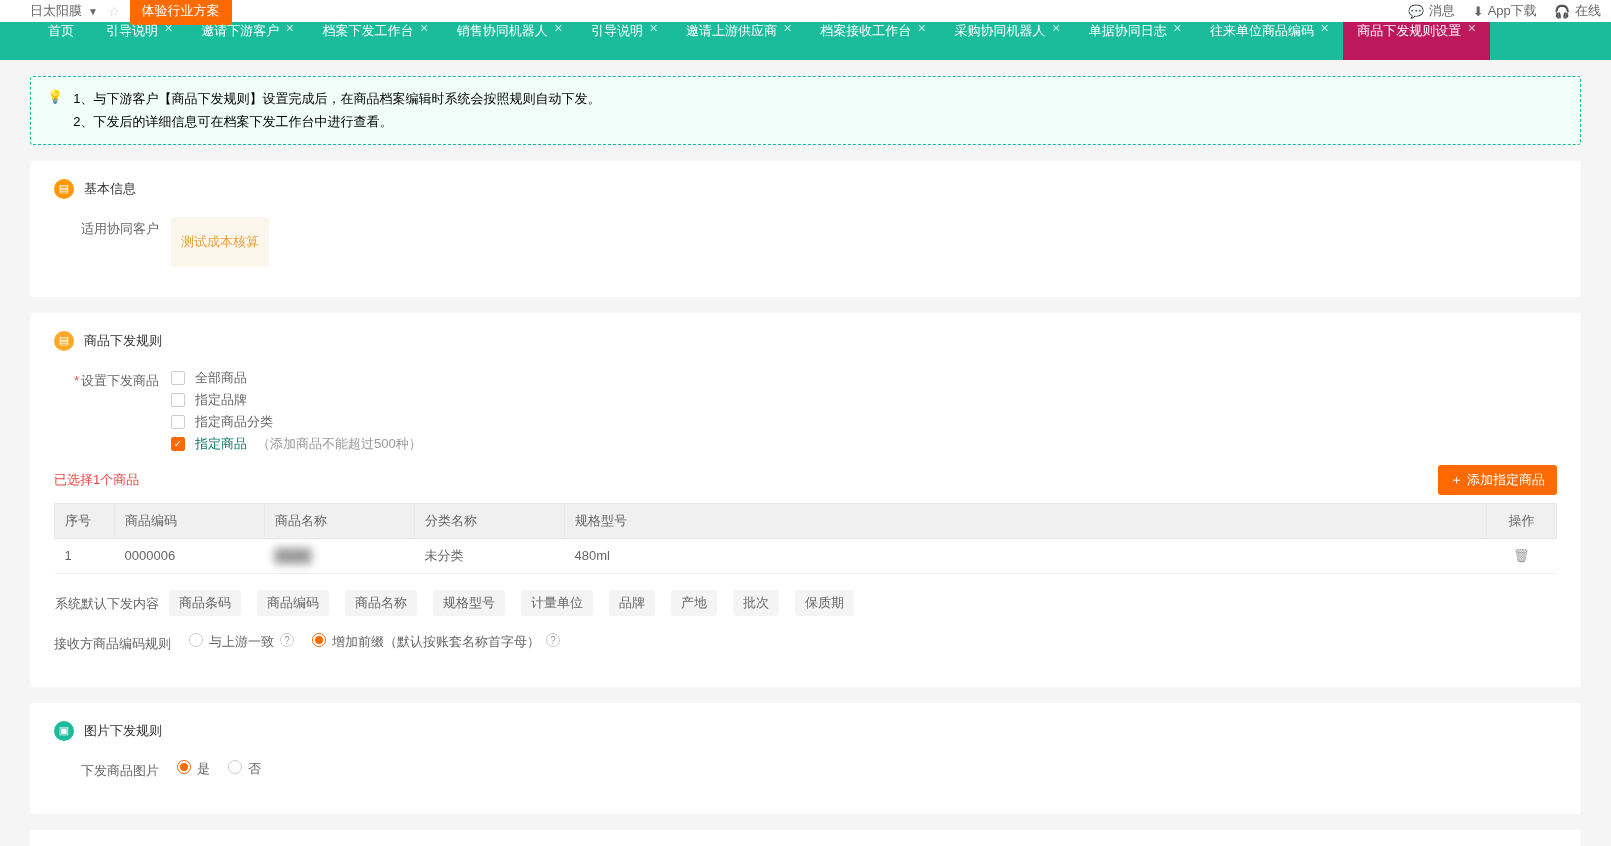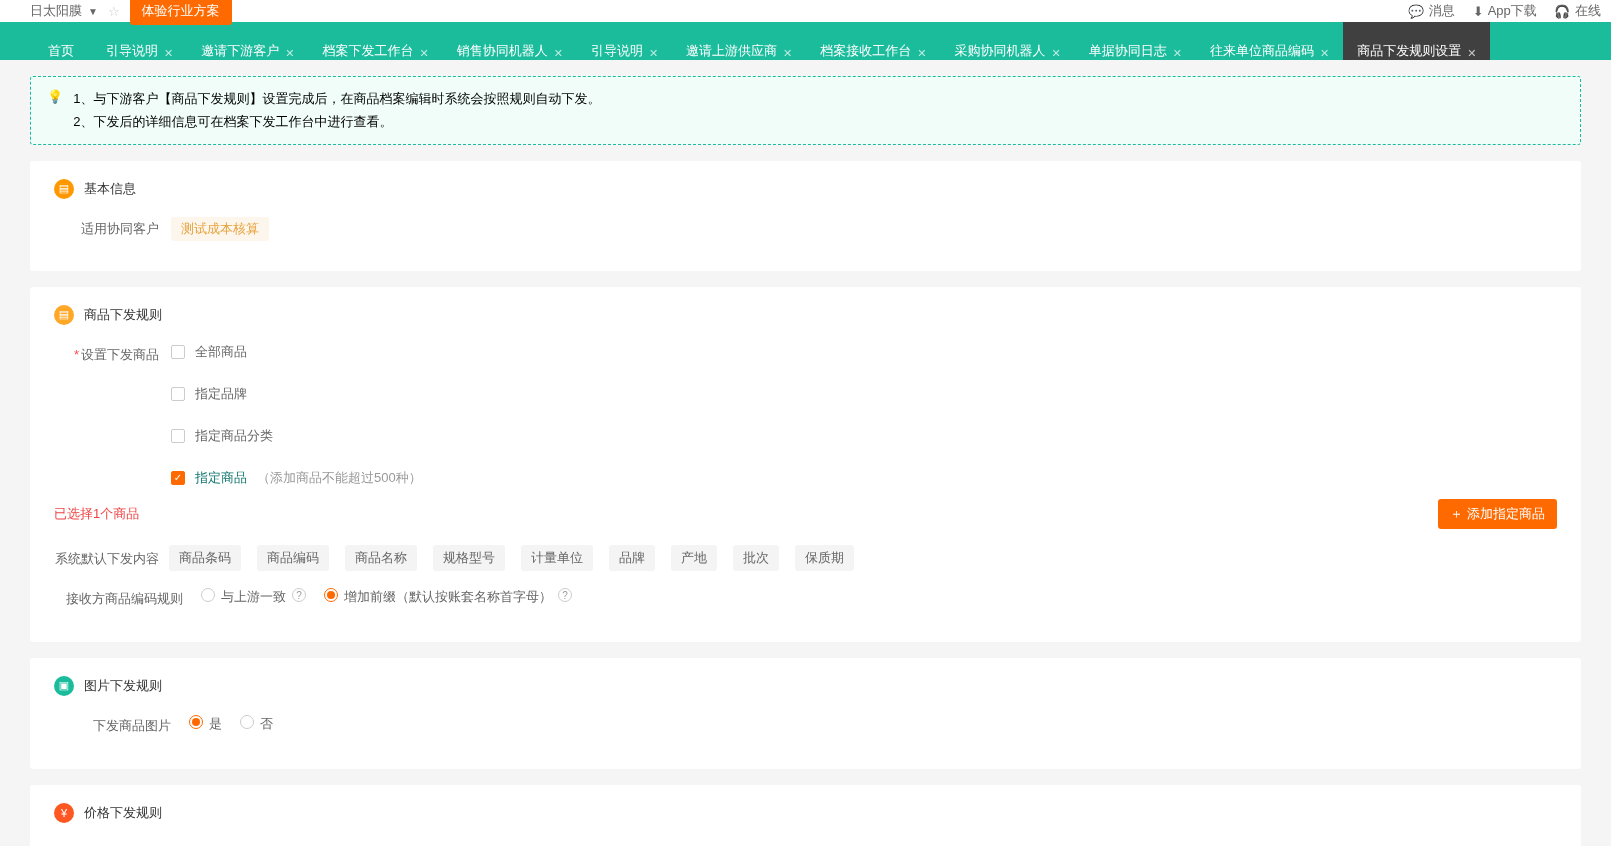--- a/index.html
+++ b/index.html
@@ -5,58 +5,58 @@
 *{margin:0;padding:0;box-sizing:border-box;font-family:"Microsoft YaHei",Arial,sans-serif;font-size:13px}
 body{background:#f5f5f5;min-height:846px}
 .top-bar{height:22px;background:#fff;display:flex;align-items:center;justify-content:space-between;padding:0 10px 0 30px}
 .top-left{display:flex;align-items:center;gap:10px}
 .company-sel{display:flex;align-items:center;gap:6px;color:#666}
 .star{color:#ccc}
 .orange-btn{background:#ff6a00;color:#fff;border:none;padding:5px 12px;border-radius:3px}
 .top-right{display:flex;align-items:center;gap:18px;color:#666}
 .top-right span{display:flex;align-items:center;gap:4px}
 .nav-tabs{background:#1abc9c;display:flex;height:38px;align-items:stretch;padding:0 0 0 30px;overflow:hidden;white-space:nowrap}
-.nav-tab{display:flex;align-items:flex-end;color:#fff;padding:0 14px;cursor:pointer;gap:6px;font-size:13px}
+.nav-tab{display:flex;align-items:flex-start;color:#fff;padding:0 14px;cursor:pointer;gap:6px;font-size:13px}
 .nav-tab.home{padding:0 18px}
-.nav-tab.active{background:#404040}
+.nav-tab.active{background:#be185d}
 .nav-tab .close{font-size:11px;opacity:.7}
 .content{padding:16px 30px}
 .info-banner{border:1px dashed #1abc9c;background:#f0fdf9;padding:10px 16px;display:flex;gap:10px;align-items:flex-start;border-radius:3px}
 .bulb{color:#f5a623;margin-top:2px}
 .info-text{color:#000000;line-height:1.8}
 .panel{background:#fff;margin-top:16px;padding:18px 24px 22px;border-radius:3px}
 .panel-hdr{display:flex;align-items:center;gap:10px;margin-bottom:18px}
 .icon-badge{width:20px;height:20px;border-radius:50%;display:flex;align-items:center;justify-content:center;color:#fff;font-size:11px}
 .ib-orange{background:#ff9800}
 .ib-yellow{background:#ffa726}
 .ib-teal{background:#1abc9c}
 .ib-red{background:#ff5722}
 .panel-title{color:#333;font-weight:500}
 .form-row{display:flex;align-items:flex-start;gap:12px;margin:8px 0}
 .form-label{min-width:105px;text-align:right;color:#666;padding-top:3px}
 .form-label .req{color:#ff4d4f;margin-right:2px}
-.tag{background:#fdf6ec;color:#e6a23c;padding:3px 10px;border-radius:2px;display:inline-block}
-.opt-col{display:flex;flex-direction:column;gap:24px}
+.tag{background:#fdf6ec;color:#e6a23c;padding:16px 10px;border-radius:2px;display:inline-block}
+.opt-col{display:flex;flex-direction:column;gap:4px}
 .opt-line{display:flex;align-items:center;gap:10px}
 .cbx{width:14px;height:14px;border:1px solid #ccc;border-radius:2px;background:#fff;display:inline-flex;align-items:center;justify-content:center}
 .cbx.checked{background:#ff6a00;border-color:#ff6a00}
 .cbx.checked::after{content:"✓";color:#fff;font-size:10px}
 .hint{color:#999}
 .subline{display:flex;justify-content:space-between;align-items:center;margin:12px 0 8px}
 .selected-count{color:#ef4444}
 .add-btn{background:#ff6a00;color:#fff;border:none;padding:6px 12px;border-radius:3px;display:flex;align-items:center;gap:4px}
 .tbl{width:100%;border-collapse:collapse;margin-top:4px}
 .tbl th{background:#f0f0f0;color:#666;font-weight:normal;text-align:left;padding:8px 10px;border:1px solid #e8e8e8}
 .tbl th:last-child{text-align:center}
 .tbl td{padding:8px 10px;color:#666;border-bottom:1px solid #f0f0f0}
 .tbl td:last-child{text-align:center}
 .blur{filter:blur(4px);color:#999}
 .pill-row{display:flex;align-items:center;gap:10px;margin:16px 0}
 .pill{background:#f4f4f4;color:#666;padding:4px 10px;border-radius:3px}
-.radio-row{display:flex;align-items:center;gap:18px;margin:12px 12px}
+.radio-row{display:flex;align-items:center;gap:18px;margin:12px 0}
 .radio{width:14px;height:14px;border:1px solid #ccc;border-radius:50%;display:inline-flex;align-items:center;justify-content:center}
 .radio.sel{border-color:#ff6a00}
 .radio.sel::after{content:"";width:8px;height:8px;border-radius:50%;background:#ff6a00}
 .radio-lbl{display:flex;align-items:flex-start;gap:6px;color:#666}
 .help{width:14px;height:14px;border:1px solid #ccc;border-radius:50%;display:inline-flex;align-items:center;justify-content:center;color:#999;font-size:10px}
 .del-icon{color:#999;cursor:pointer}
 .chev{font-size:10px}
 </style>
 </head>
 <body>
@@ -184,20 +184,42 @@
           </div>
         </div>
     </div>
     <div class="subline">
       <span class="selected-count">已选择1个商品</span>
       <button class="add-btn">
           <span>＋</span>
           <span>添加指定商品</span>
         </button>
     </div>
+    <table class="tbl">
+      <thead>
+          <tr id="thead">
+            <th style="width: 60px;">序号</th>
+            <th style="width: 150px;">商品编码</th>
+            <th style="width: 150px;">商品名称</th>
+            <th style="width: 150px;">分类名称</th>
+            <th>规格型号</th>
+            <th style="width: 70px;">操作</th>
+          </tr>
+        </thead>
+      <tbody>
+        <tr>
+          <td style="width:60px">1</td>
+          <td style="width:150px">0000006</td>
+          <td style="width:150px"><span class="blur">████</span></td>
+          <td style="width:150px">未分类</td>
+          <td>480ml</td>
+          <td style="width:70px"><span class="del-icon">🗑</span></td>
+        </tr>
+      </tbody>
+    </table>
     <div class="pill-row">
       <div class="form-label" style="min-width:105px">系统默认下发内容</div>
       <div id="pills" style="display:flex;gap:16px;flex-wrap:wrap">
           <span class="pill">商品条码</span>
           <span class="pill">商品编码</span>
           <span class="pill">商品名称</span>
           <span class="pill">规格型号</span>
           <span class="pill">计量单位</span>
           <span class="pill">品牌</span>
           <span class="pill">产地</span>

